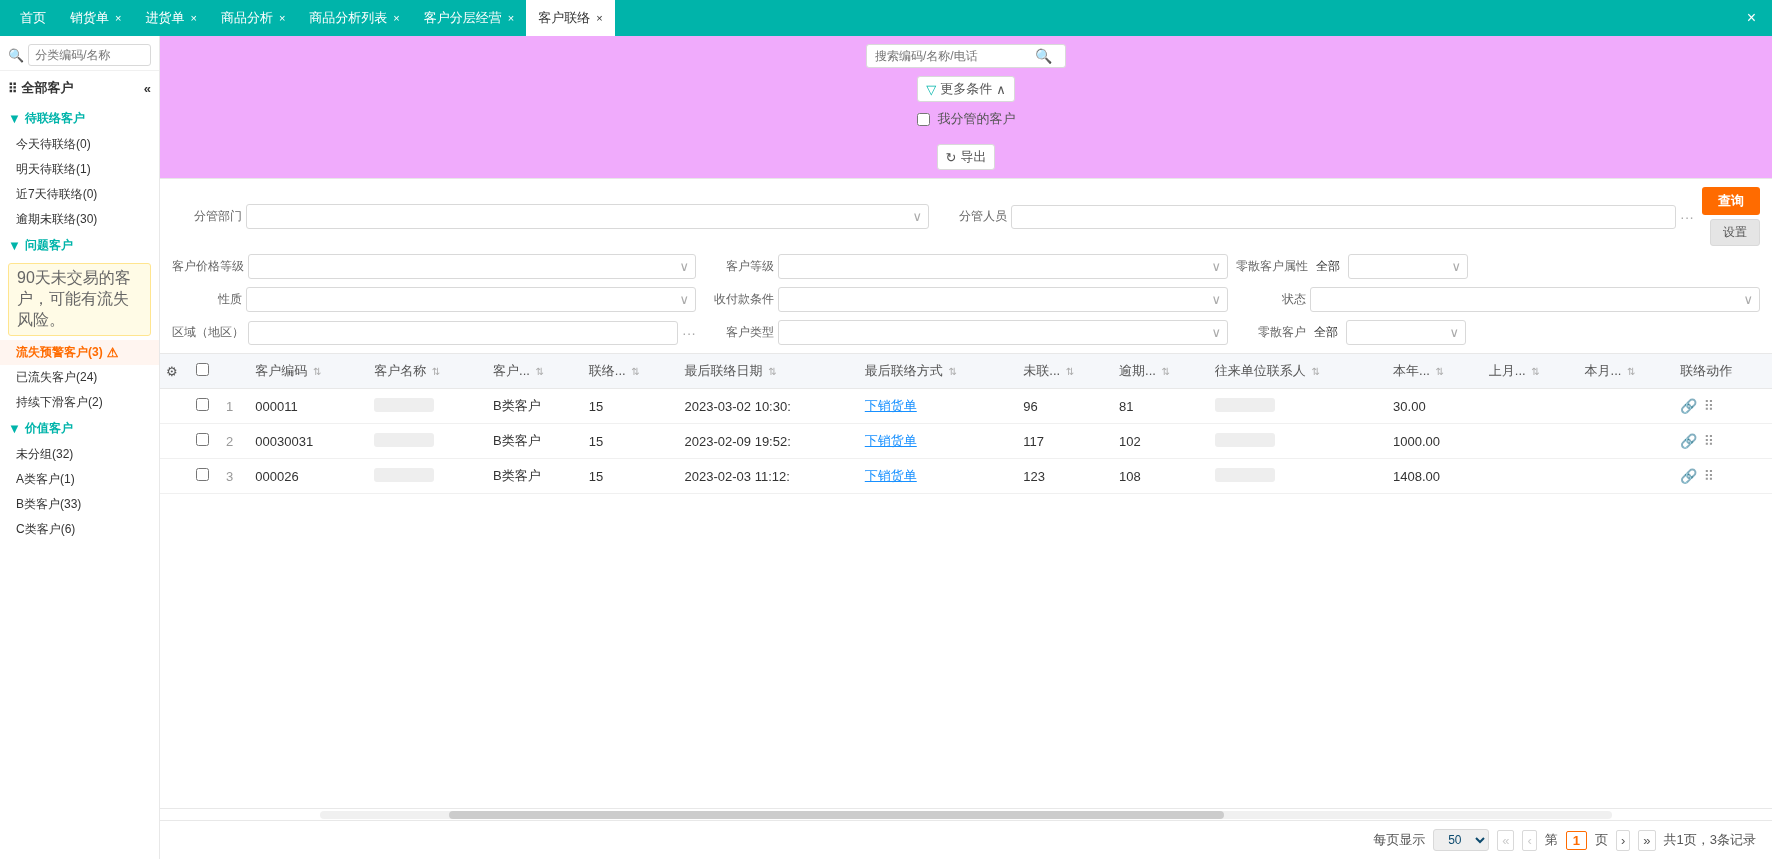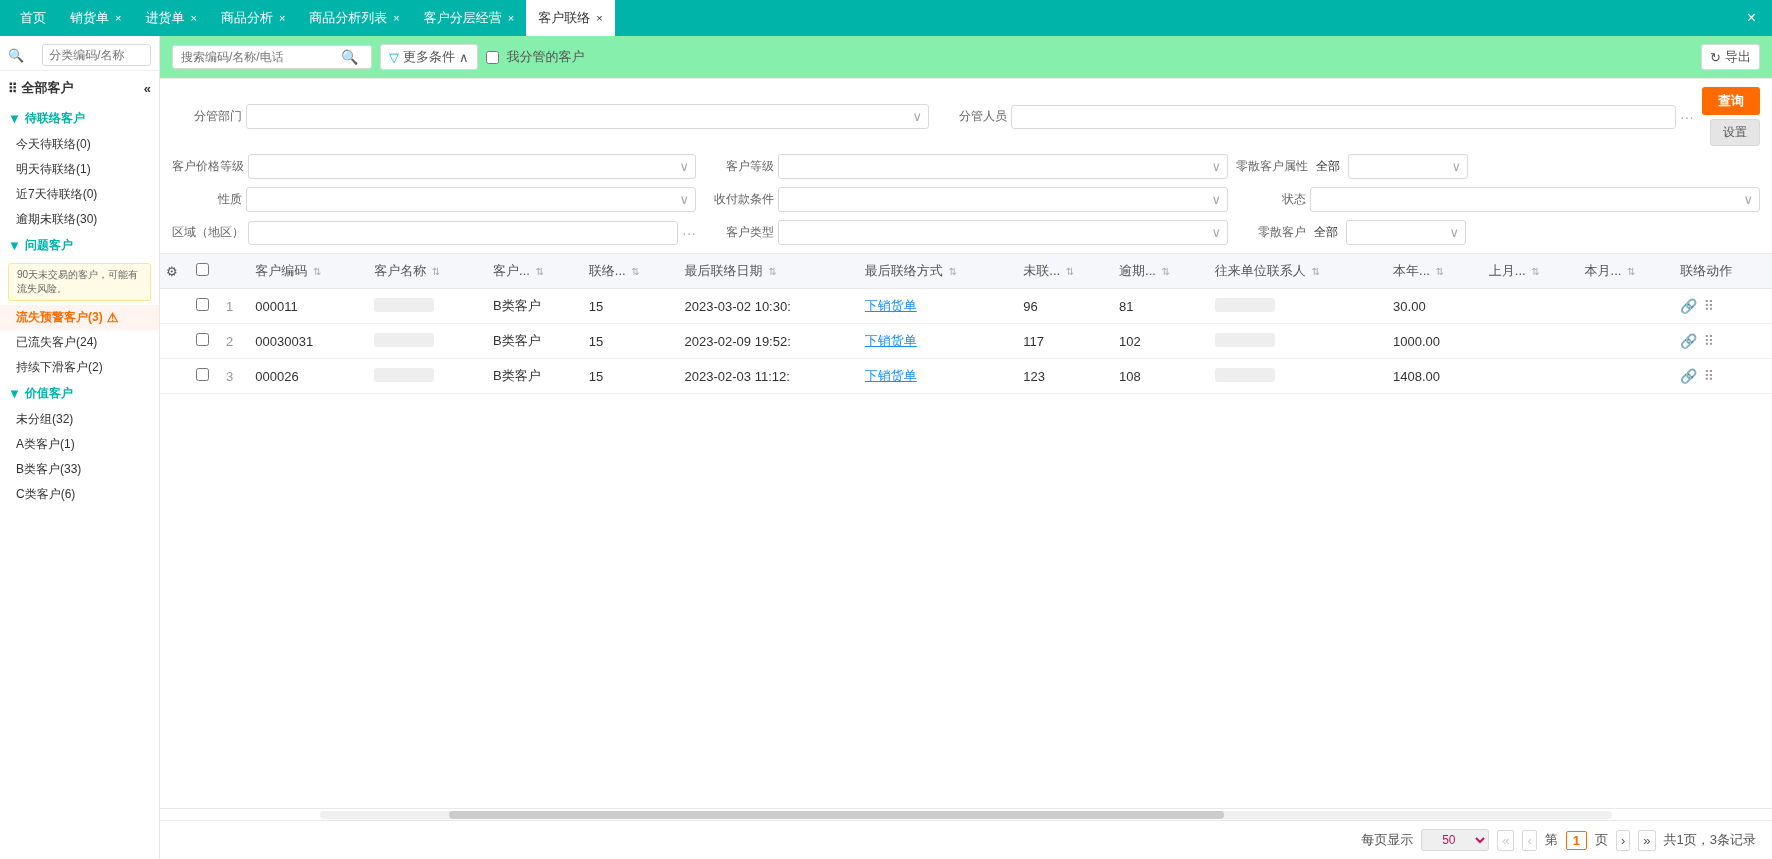--- a/index.html
+++ b/index.html
@@ -22,47 +22,47 @@
 
     
     .sidebar {
       width: 160px; background: #fff; border-right: 1px solid #e8e8e8;
       display: flex; flex-direction: column; overflow-y: auto; flex-shrink: 0;
     }
     .sidebar-search {
       display: flex; align-items: center; padding: 8px 8px 4px 8px; border-bottom: 1px solid #f0f0f0;
     }
     .sidebar-search input {
-      border: 1px solid #d9d9d9; border-radius: 3px; padding: 3px 6px; font-size: 12px; width: 100%; outline: none; margin-left: 14px;
+      border: 1px solid #d9d9d9; border-radius: 3px; padding: 3px 6px; font-size: 12px; width: 100%; outline: none;
     }
     .sidebar-search .search-icon { margin-right: 4px; color: #aaa; font-size: 13px; }
     .sidebar-all-customers {
       display: flex; align-items: center; padding: 8px 8px; font-weight: bold; color: #333; cursor: pointer;
       justify-content: space-between;
     }
     .sidebar-all-customers .left { display: flex; align-items: center; gap: 4px; }
     .sidebar-section-title {
       display: flex; align-items: center; padding: 5px 8px; color: #00b4aa; font-size: 12px; font-weight: bold; cursor: pointer;
     }
     .sidebar-section-title .arrow { margin-right: 4px; }
     .sidebar-item {
       padding: 4px 8px 4px 16px; cursor: pointer; color: #333; font-size: 12px; display: flex; align-items: center;
     }
     .sidebar-item.active { color: #ff6b00; font-weight: bold; background: #fff5f0; }
     .tooltip-box {
-      background: #fffbe6; border: 1px solid #ffe58f; color: #666; font-size: 10px;
+      background: #fffbe6; border: 1px solid #ffe58f; color: #666; font-size: 16px;
       padding: 4px 8px; margin: 4px 8px; border-radius: 3px;
     }
 
     
     .content-area { flex: 1; display: flex; flex-direction: column; overflow: hidden; background: #f5f5f5; }
 
     
     .search-bar {
-      display: flex; align-items: center; background: #86efac; padding: 8px 12px; border-bottom: 1px solid #e8e8e8; gap: 8px;
+      display: flex; align-items: center; background: #f0abfc; padding: 8px 12px; border-bottom: 1px solid #e8e8e8; gap: 8px; flex-direction: column;
     }
     .search-input-wrap {
       display: flex; align-items: center; border: 1px solid #d9d9d9; border-radius: 3px; padding: 3px 8px; background: #fff; min-width: 200px;
     }
     .search-input-wrap input { border: none; outline: none; font-size: 12px; width: 160px; color: #999; }
     .search-input-wrap .s-icon { color: #00b4aa; font-size: 14px; cursor: pointer; }
     .filter-btn {
       display: flex; align-items: center; gap: 4px; cursor: pointer; color: #555; font-size: 12px;
       border: 1px solid #d9d9d9; border-radius: 3px; padding: 3px 8px; background: #fff;
     }
@@ -120,21 +120,21 @@
     .row-num { color: #999; }
     .checkbox-cell { width: 30px; }
     .settings-cell { width: 30px; }
 
     
     .table-footer {
       display: flex; align-items: center; justify-content: flex-end; background: #fff;
       padding: 8px 16px; border-top: 1px solid #e8e8e8; gap: 8px; font-size: 12px; color: #555;
     }
     .page-size-select {
-      border: 1px solid #d9d9d9; border-radius: 3px; padding: 2px 16px; font-size: 12px; color: #be185d;
+      border: 1px solid #d9d9d9; border-radius: 3px; padding: 2px 10px; font-size: 12px; color: #0c4a6e;
     }
     .page-btn { cursor: pointer; color: #555; padding: 2px 4px; border: 1px solid #d9d9d9; border-radius: 2px; background: #fff; }
     .page-btn.disabled { color: #ccc; cursor: default; }
     .page-num { color: #ff6b00; font-weight: bold; border: 1px solid #ff6b00; border-radius: 2px; padding: 1px 6px; }
     .scrollbar-area { background: #fff; border-top: 1px solid #e8e8e8; height: 12px; display: flex; align-items: center; padding: 0 160px; }
     .scrollbar-track { flex: 1; background: #f0f0f0; border-radius: 6px; height: 8px; }
     .scrollbar-thumb { width: 60%; height: 8px; background: #ccc; border-radius: 6px; margin-left: 10%; }
 
     .icon-grid { font-size: 14px; }
   </style>

